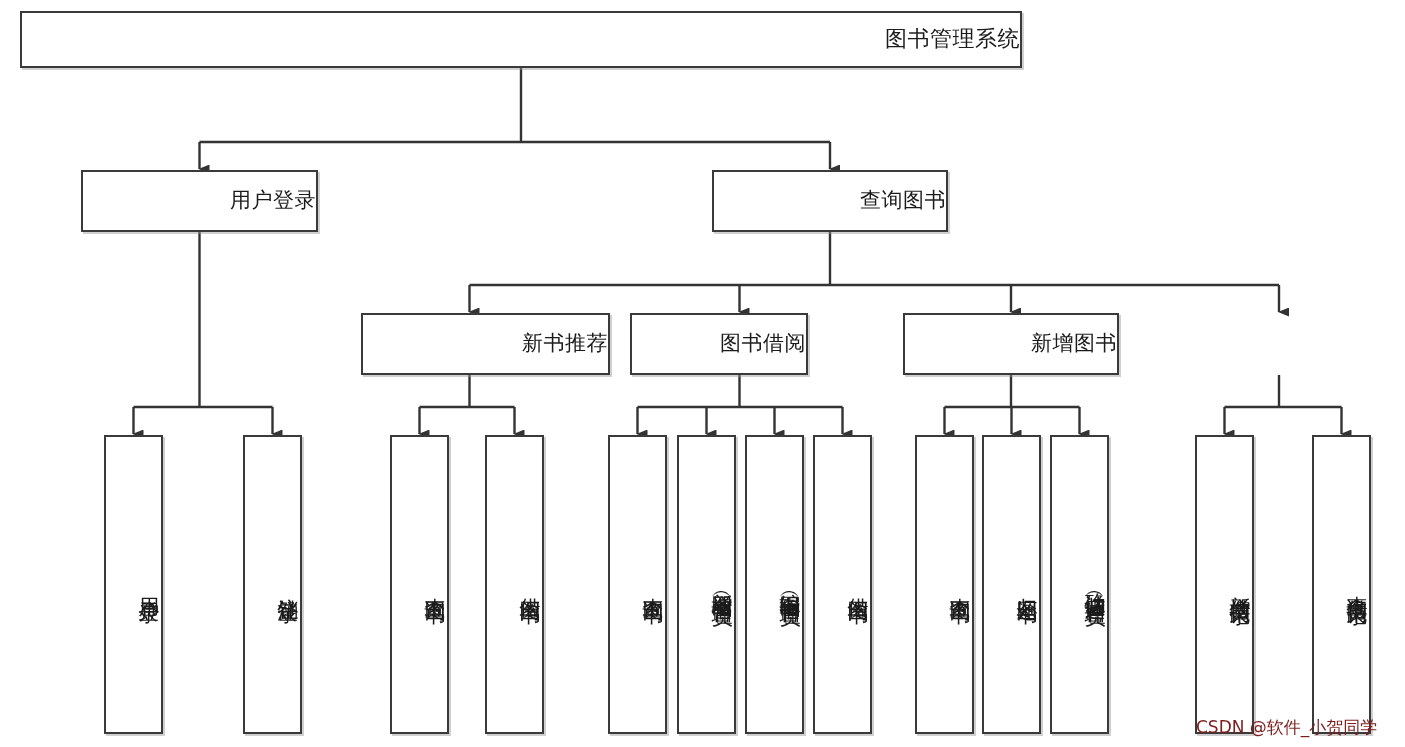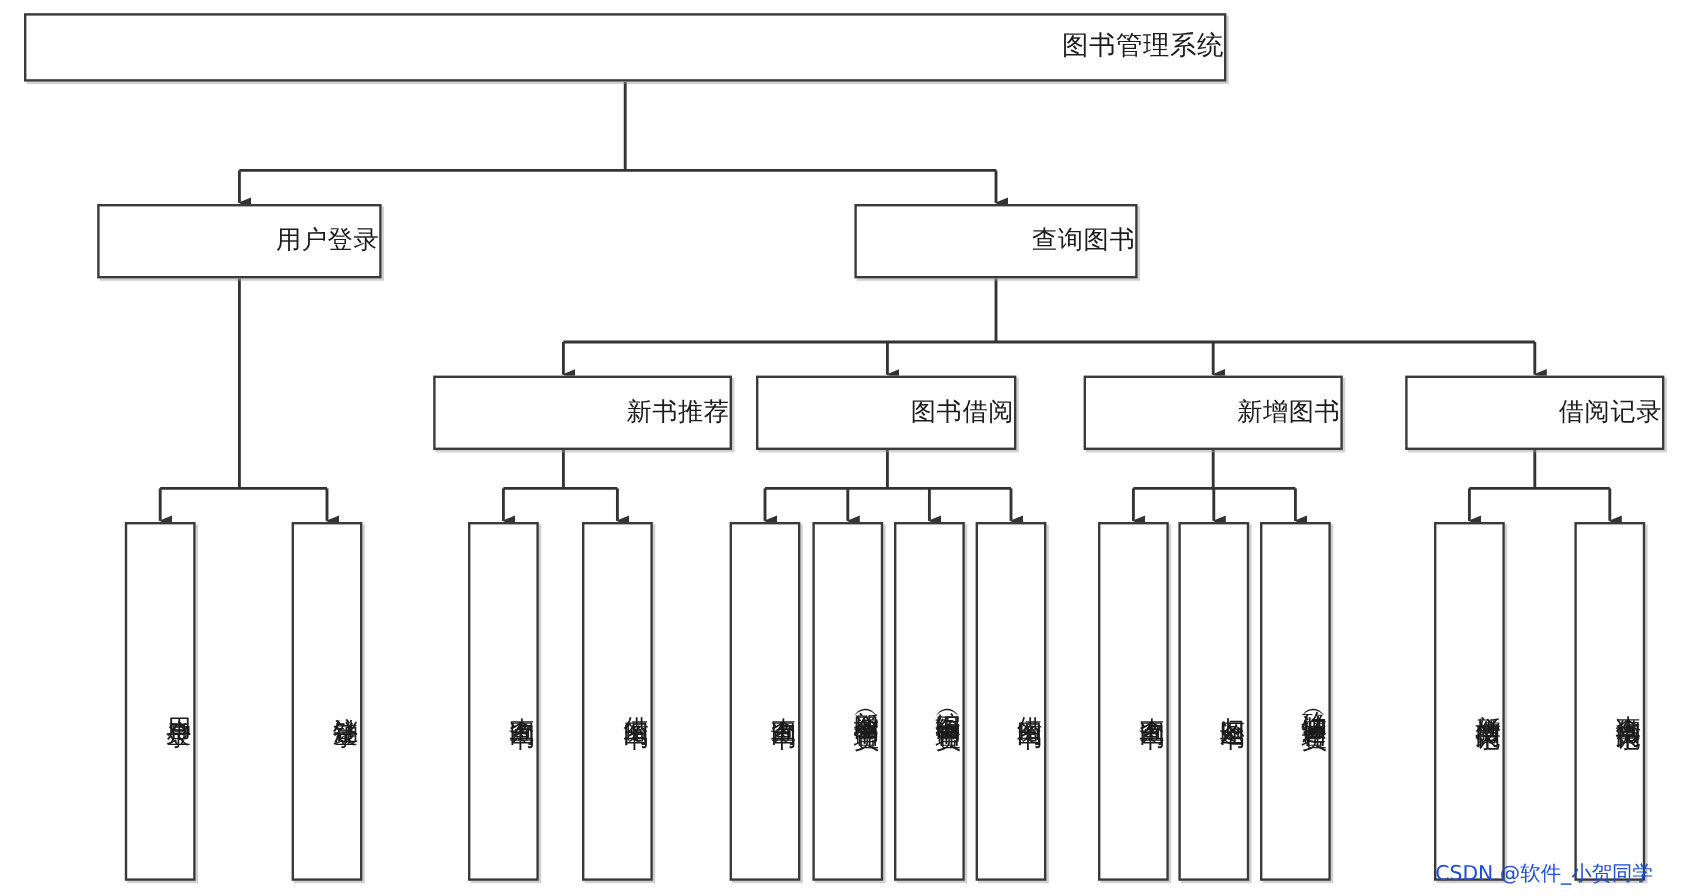--- a/index.html
+++ b/index.html
@@ -49,21 +49,21 @@
     writing-mode: vertical-rl;
     text-orientation: upright;
     font-size: 21px;
     letter-spacing: 2px;
     white-space: normal;
     max-height: 100%;
   }
   .node.root .node-label { font-size: 22px; }
   .watermark {
     position: absolute;
-    color: #1d4ed8;
+    color: #7f1d1d;
     font-size: 17px;
     white-space: nowrap;
     pointer-events: none;
     font-family: "DejaVu Sans", "Liberation Sans", sans-serif;
   }
 </style>
 </head>
 <body>
 
 <div id="canvas">
@@ -118,28 +118,25 @@
   <div class="node horizontal" style="left: 81px; top: 170px; width: 237px; height: 62px;">
     <span class="node-label">用户登录</span>
   </div>
   <div class="node horizontal" style="left: 712px; top: 170px; width: 236px; height: 62px;">
     <span class="node-label">查询图书</span>
   </div>
 
   <div class="node horizontal" style="left: 361px; top: 313px; width: 249px; height: 62px;">
     <span class="node-label">新书推荐</span>
   </div>
-  <div class="node horizontal" style="left: 630px; top: 313px; width: 217px; height: 62px; padding-left: 48px;">
+  <div class="node horizontal" style="left: 630px; top: 313px; width: 178px; height: 62px; padding-left: 48px;">
     <span class="node-label">图书借阅</span>
   </div>
   <div class="node horizontal" style="left: 903px; top: 313px; width: 216px; height: 62px;">
     <span class="node-label">新增图书</span>
-  </div>
-  <div class="node horizontal" style="left: 1171px; top: 313px; width: 216px; height: 62px;">
-    <span class="node-label">借阅记录</span>
   </div>
 
   <div class="node vertical" style="left: 104px; top: 435px; width: 59px; height: 299px;">
     <span class="node-label">用户登录</span>
   </div>
   <div class="node vertical" style="left: 243px; top: 435px; width: 59px; height: 299px;">
     <span class="node-label">注销登录</span>
   </div>
 
   <div class="node vertical" style="left: 390px; top: 435px; width: 59px; height: 299px;">

